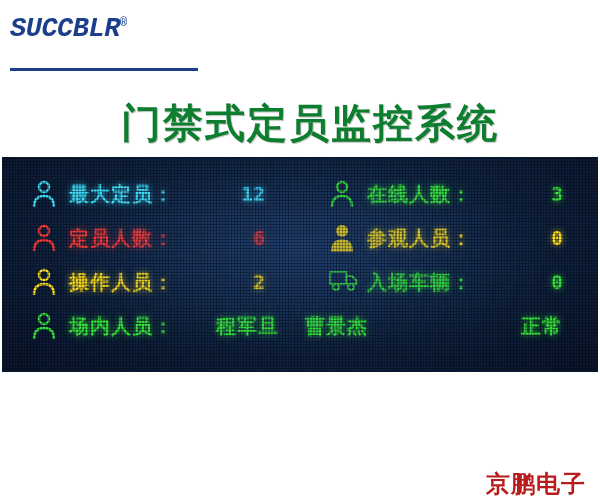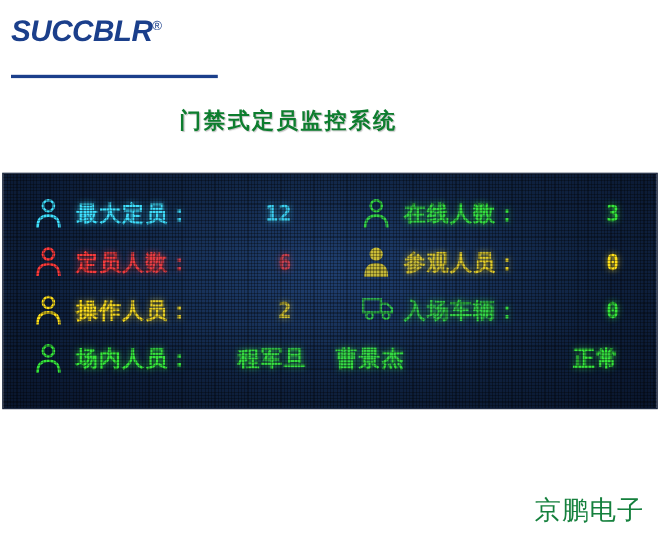--- a/index.html
+++ b/index.html
@@ -17,21 +17,21 @@
 
   
   .logo-block {
     position: absolute;
     left: 10px;
     top: 8px;
     width: 210px;
     height: 62px;
   }
   .logo-en {
-    font-family: Liberation Sans, sans-serif;
+    font-family: Liberation Mono, monospace;
     font-weight: bold;
     font-style: italic;
     font-size: 27px;
     letter-spacing: -0.5px;
     color: #1b3f8b;
     line-height: 30px;
     white-space: nowrap;
   }
   .logo-en .reg {
     font-size: 12px;
@@ -60,24 +60,25 @@
 
   
   .page-title {
     position: absolute;
     left: 0;
     top: 96px;
     width: 524px;
     text-align: center;
     font-family: "DejaVu Sans", sans-serif;
     font-weight: bold;
-    font-size: 20px;
+    font-size: 40px;
     letter-spacing: 2px;
     color: #0d7d2e;
     text-shadow: 1px 1px 1px rgba(0,0,0,0.25);
+    padding-left: 48px;
   }
 
   
   .led-panel {
     position: absolute;
     left: 2px;
     top: 157px;
     width: 596px;
     height: 215px;
     background:
@@ -178,25 +179,25 @@
     font-weight: bold;
     letter-spacing: 1px;
     margin-left: auto;
     margin-right: 36px;
   }
 
   
   .footer-brand {
     position: absolute;
     right: 14px;
-    bottom: 20px;
-    font-family: "DejaVu Sans", sans-serif;
-    font-weight: normal;
+    bottom: 0;
+    font-family: "DejaVu Sans", sans-serif;
+    font-weight: bold;
     font-size: 24px;
-    color: #15803d;
+    color: #b91c1c;
     letter-spacing: 1px;
   }
 </style>
 </head>
 <body>
 
 <div class="logo-block">
   <div class="logo-en"><span>SUCCBLR</span><span class="reg">®</span></div>
   <div class="logo-underline"></div>
 </div>

